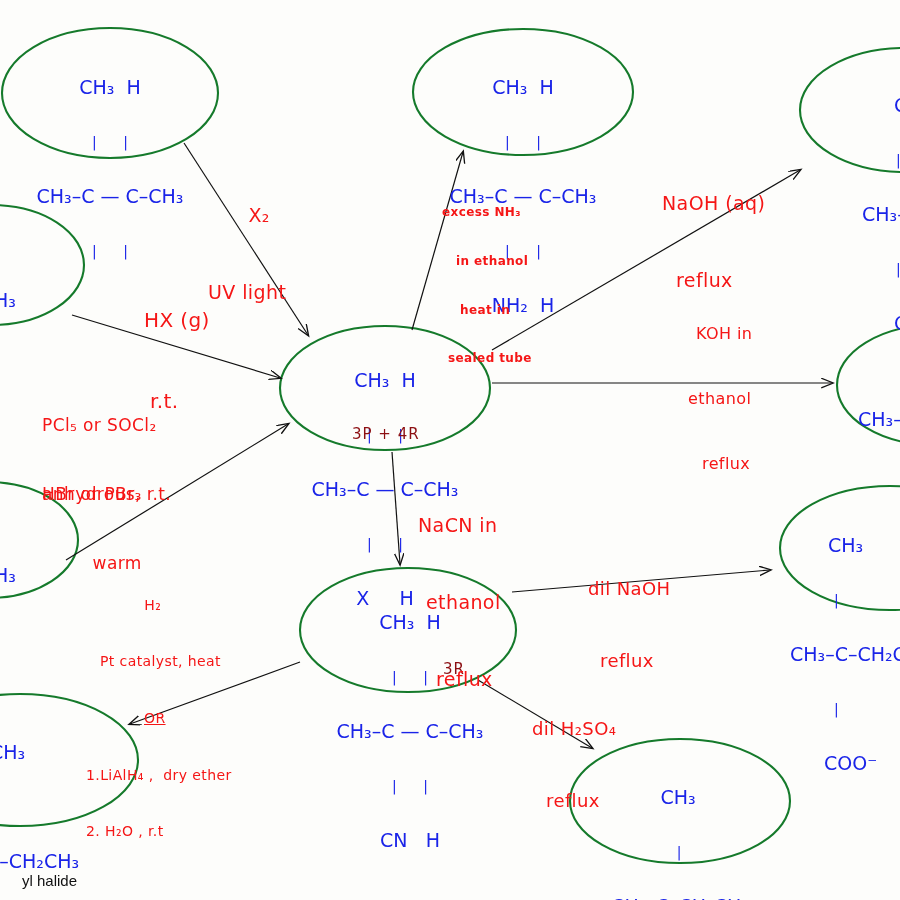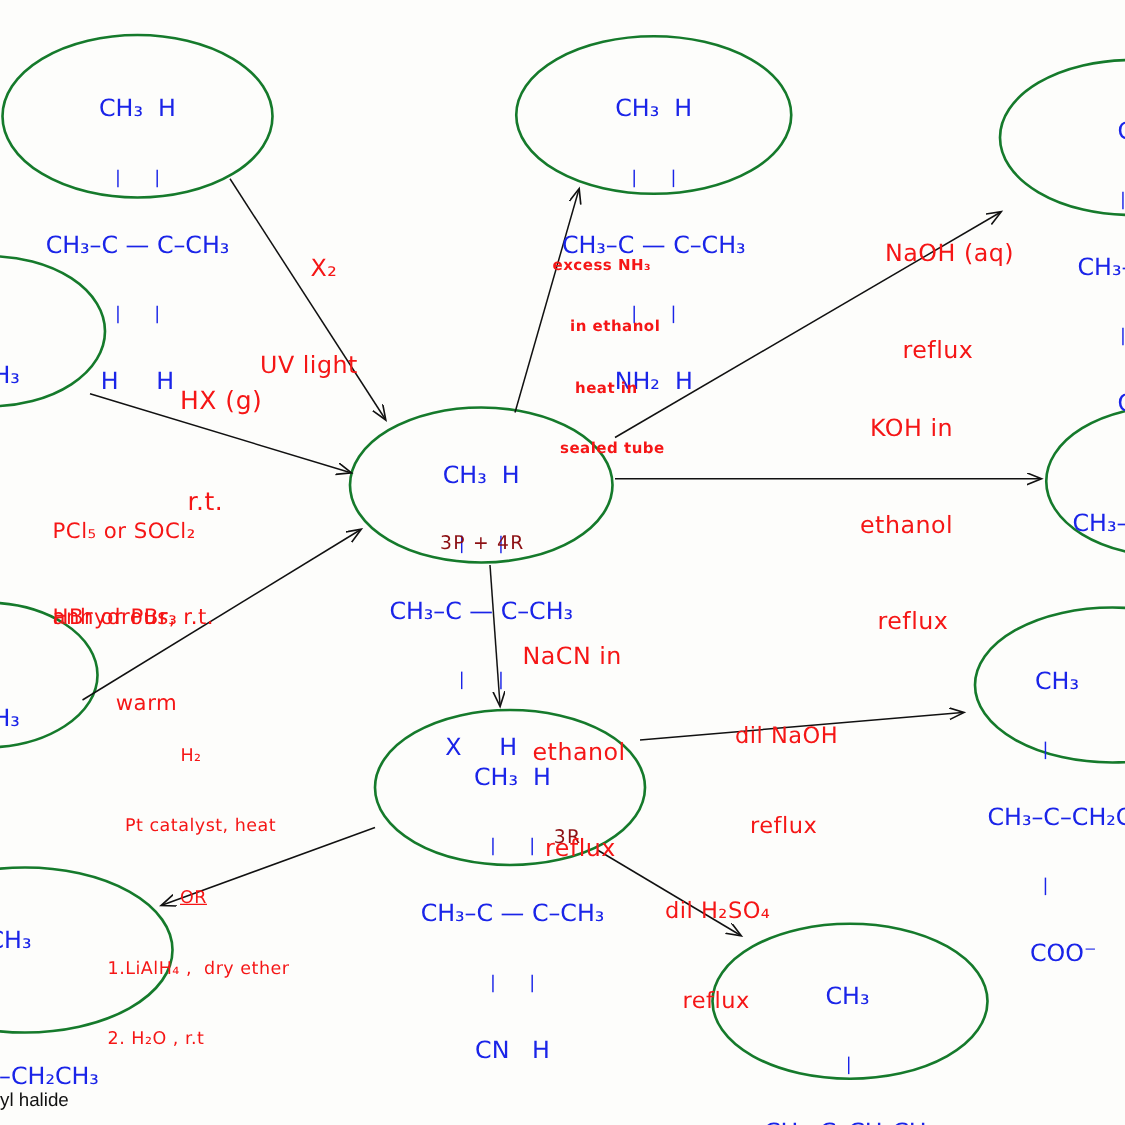--- a/index.html
+++ b/index.html
@@ -95,21 +95,20 @@
 
       <line x1="300" y1="662" x2="130" y2="724" marker-end="url(#ah)"></line>
     </g>
   </svg>
 
   <div class="struct" style="left:10px;top:40px;width:200px;font-size:19px;">
     <span class="sf-line">CH₃  H</span>
     <span class="bond" style="font-size:14px;">|      |</span>
     <span class="sf-line">CH₃–C — C–CH₃</span>
     <span class="bond" style="font-size:14px;">|      |</span>
-    <span class="sf-line">H     H</span>
   </div>
 
   <div class="struct" style="left:423px;top:40px;width:200px;font-size:19px;">
     <span class="sf-line">CH₃  H</span>
     <span class="bond" style="font-size:14px;">|      |</span>
     <span class="sf-line">CH₃–C — C–CH₃</span>
     <span class="bond" style="font-size:14px;">|      |</span>
     <span class="sf-line">NH₂  H</span>
   </div>
 
@@ -195,26 +194,26 @@
     <span class="ln" style="margin-left:34px;text-align:right;">warm</span>
   </div>
 
   <div class="reagent" style="left:442px;top:172px;font-size:12px;font-weight:bold;">
     <span class="ln">excess NH₃</span>
     <span class="ln" style="margin-left:14px;">in ethanol</span>
     <span class="ln" style="margin-left:18px;">heat in</span>
     <span class="ln" style="margin-left:6px;">sealed tube</span>
   </div>
 
-  <div class="reagent" style="left:662px;top:140px;font-size:19px;margin-left:46px;">
+  <div class="reagent" style="left:662px;top:140px;font-size:19px;">
     <span class="ln">NaOH (aq)</span>
     <span class="ln" style="margin-left:14px;">reflux</span>
   </div>
 
-  <div class="reagent" style="left:692px;top:280px;font-size:19px;">
+  <div class="reagent" style="left:692px;top:280px;font-size:16px;">
     <span class="ln" style="margin-left:4px;">KOH in</span>
     <span class="ln" style="margin-left:-4px;">ethanol</span>
     <span class="ln" style="margin-left:10px;">reflux</span>
   </div>
 
   <div class="reagent" style="left:418px;top:462px;font-size:19px;">
     <span class="ln">NaCN in</span>
     <span class="ln" style="margin-left:8px;">ethanol</span>
     <span class="ln" style="margin-left:18px;">reflux</span>
   </div>
@@ -230,15 +229,15 @@
   </div>
 
   <div class="reagent" style="left:100px;top:558px;font-size:14px;">
     <span class="ln ctr" style="margin-left:-26px;">H₂</span>
     <span class="ln">Pt catalyst, heat</span>
     <span class="ln u ctr" style="margin-left:-22px;">OR</span>
     <span class="ln" style="margin-left:-14px;">1.LiAlH₄ ,  dry ether</span>
     <span class="ln" style="margin-left:-14px;">2. H₂O , r.t</span>
   </div>
 
-  <div class="caption" style="left:0px;top:872px;">yl halide</div>
+  <div class="caption" style="left:0px;top:872px;padding-left:22px;">yl halide</div>
 
 </div>
 
 </body></html>

